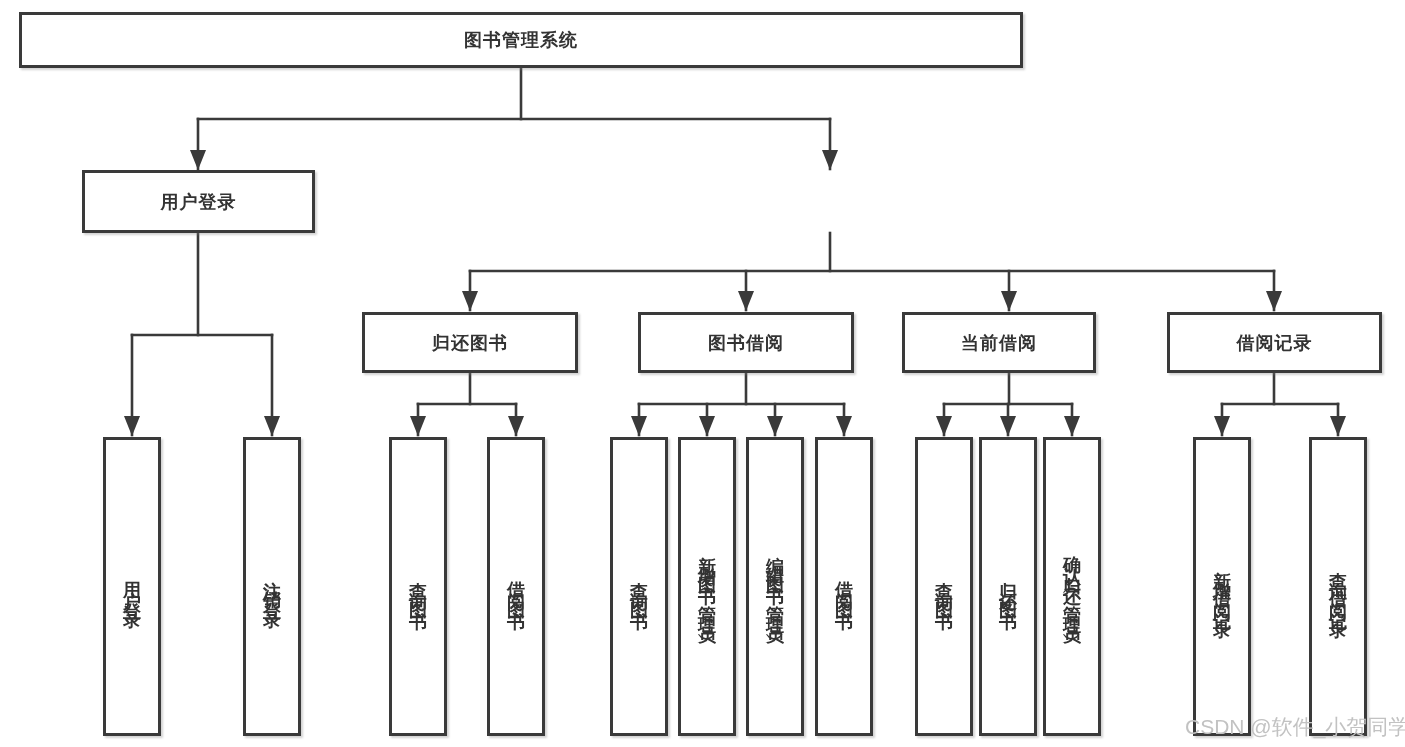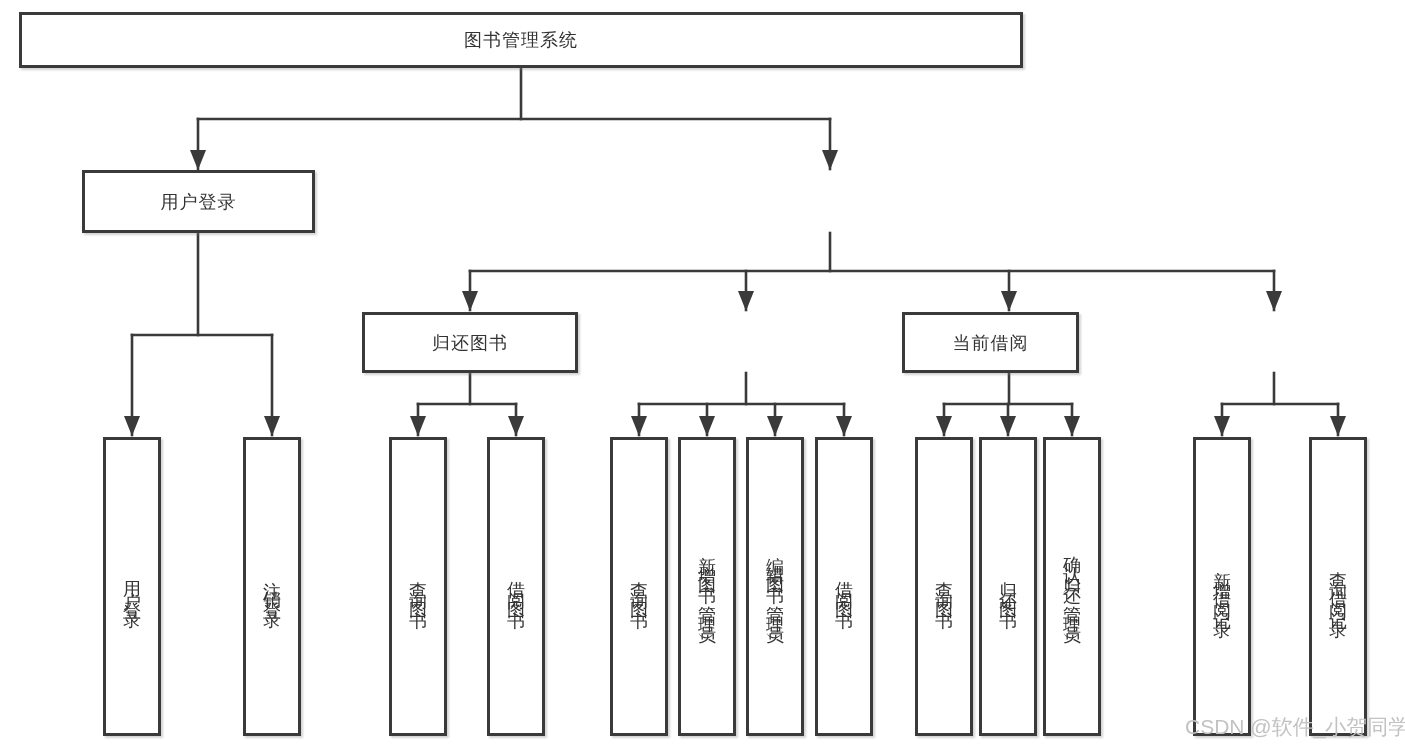--- a/index.html
+++ b/index.html
@@ -15,20 +15,21 @@
   }
   svg.connectors{position:absolute;left:0;top:0;width:1405px;height:747px;}
   .ln{stroke:var(--line);stroke-width:2.6;fill:none;stroke-linecap:square;}
   .node{
     position:absolute;box-sizing:border-box;
     background:var(--box-bg);border:3px solid var(--border);
     display:flex;align-items:center;justify-content:center;
     font-size:18px;letter-spacing:1px;
     box-shadow:2px 2px 2px rgba(130,130,130,0.35);
     z-index:2;
+    font-weight:bold;
   }
   .leaf .vtext{
     writing-mode:vertical-lr;text-orientation:mixed;
     font-size:18px;line-height:1;letter-spacing:10px;
   }
   .watermark{
     position:absolute;left:1185px;top:713px;z-index:4;
     font-size:21px;color:var(--watermark);white-space:nowrap;
   }
 </style>
@@ -83,21 +84,23 @@
     <path class="ln" d="M1222,404 H1338"></path>
     <path class="ln" d="M1222,404 V435" marker-end="url(#arrow)"></path>
     <path class="ln" d="M1338,404 V435" marker-end="url(#arrow)"></path>
   </svg>
 
   <div class="node" style="left:19px;top:12px;width:1004px;height:56px">图书管理系统</div>
 
   <div class="node" style="left:82px;top:170px;width:233px;height:63px">用户登录</div>
 
   <div class="node" style="left:362px;top:312px;width:216px;height:61px">归还图书</div>
-  <div class="node" style="left:902px;top:312px;width:177px;height:61px">当前借阅</div>
+  <div class="node" style="left:638px;top:312px;width:216px;height:61px">图书借阅</div>
+  <div class="node" style="left:902px;top:312px;width:194px;height:61px">当前借阅</div>
+  <div class="node" style="left:1167px;top:312px;width:215px;height:61px">借阅记录</div>
 
   <div class="node leaf" style="left:103px;top:437px;width:58px;height:299px">
     <span class="vtext">用户登录</span>
   </div>
   <div class="node leaf" style="left:243px;top:437px;width:58px;height:299px">
     <span class="vtext">注销登录</span>
   </div>
 
   <div class="node leaf" style="left:389px;top:437px;width:58px;height:299px">
     <span class="vtext">查询图书</span>

